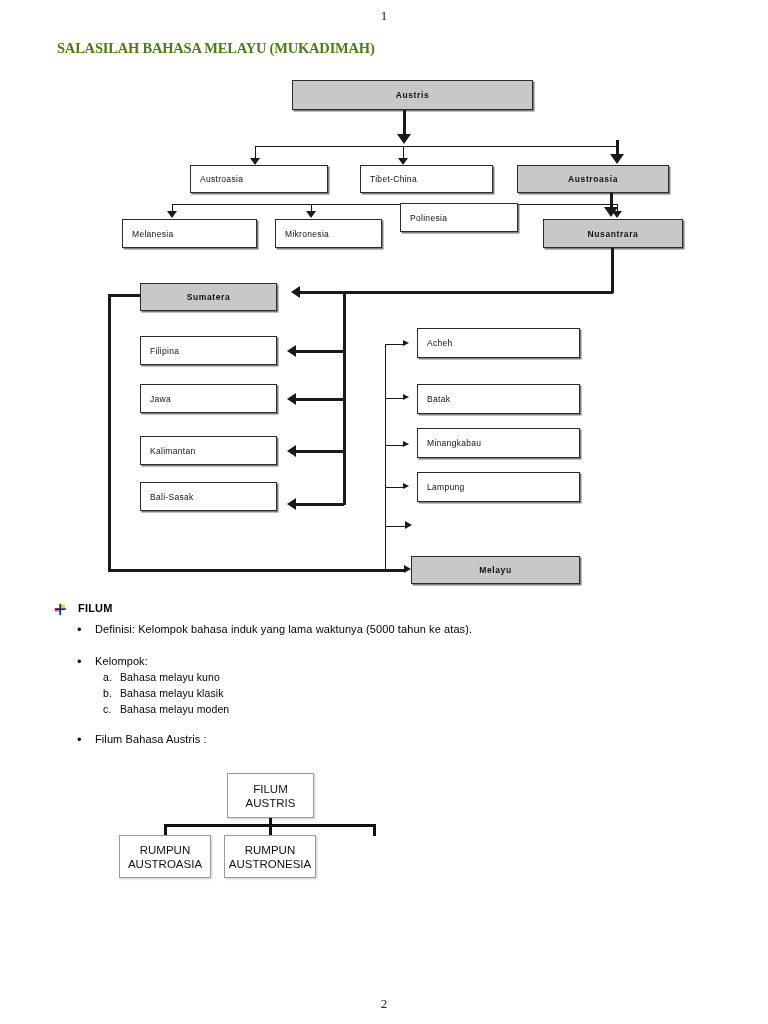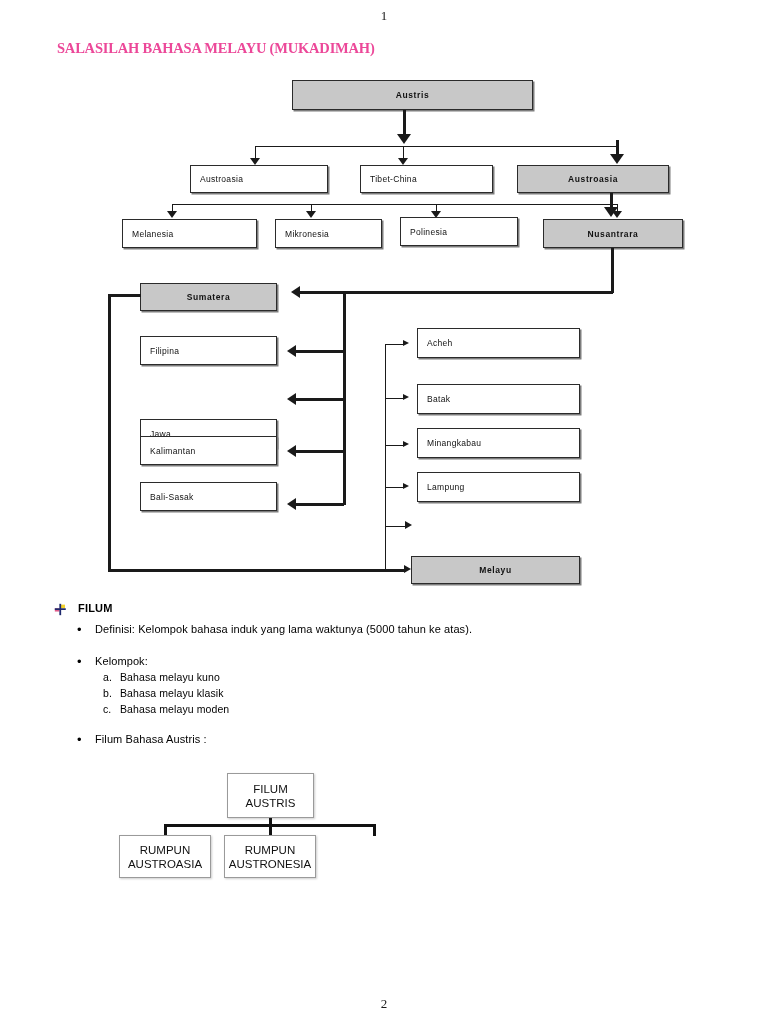--- a/index.html
+++ b/index.html
@@ -7,21 +7,21 @@
        font-family:"Liberation Sans",sans-serif;color:#000;}
   .page{position:relative;width:768px;height:1024px;}
 
   .pagenum{position:absolute;width:768px;text-align:center;
            font-family:"Liberation Serif",serif;font-size:13px;color:#1a1a1a;}
   #page-num-top{top:8px;}
   #page-num-bottom{top:996px;}
 
   .doc-title{position:absolute;left:57px;top:40px;
              font-family:"Liberation Serif",serif;font-weight:bold;
-             font-size:14.5px;letter-spacing:-0.2px;color:#ec4899;white-space:nowrap;}
+             font-size:14.5px;letter-spacing:-0.2px;color:#4d7c0f;white-space:nowrap;}
 
   
   .diagram{position:absolute;}
   .nbox{position:absolute;box-sizing:border-box;border:1px solid #2b2b2b;
         background:#ffffff;display:flex;align-items:center;
         font-size:8.5px;color:#111;letter-spacing:.3px;}
   .nbox span{display:block;padding-left:9px;}
   .nbox.center{justify-content:center;}
   .nbox.center span{padding-left:0;text-align:center;width:100%;}
   .nbox.gray{background:#c8c8c8;font-weight:bold;letter-spacing:.6px;}
@@ -115,21 +115,21 @@
     <div class="arr down" style="left:431px;top:211px;"></div>
     <div class="vline" style="left:617px;top:204px;height:8px;"></div>
     <div class="arr down" style="left:612px;top:211px;"></div>
 
     <div class="nbox shadow" style="left:122px;top:219px;width:135px;height:29px;">
       <span>Melanesia</span>
     </div>
     <div class="nbox shadow" style="left:275px;top:219px;width:107px;height:29px;">
       <span>Mikronesia</span>
     </div>
-    <div class="nbox shadow" style="left:400px;top:217px;width:118px;height:29px;">
+    <div class="nbox shadow" style="left:400px;top:203px;width:118px;height:29px;">
       <span>Polinesia</span>
     </div>
     <div class="nbox gray shadow center" style="left:543px;top:219px;width:140px;height:29px;">
       <span>Nusantrara</span>
     </div>
 
     <div class="vline thick" style="left:611px;top:248px;height:45px;"></div>
     <div class="hline thick" style="left:300px;top:291px;width:313px;"></div>
     <div class="arr left" style="left:291px;top:286px;"></div>
 
@@ -146,21 +146,21 @@
 
     <div class="hline thick" style="left:296px;top:503px;width:48px;"></div>
     <div class="arr left" style="left:287px;top:498px;"></div>
 
     <div class="nbox gray shadow center" style="left:140px;top:283px;width:137px;height:28px;justify-content:flex-end;">
       <span>Sumatera</span>
     </div>
     <div class="nbox shadow" style="left:140px;top:336px;width:137px;height:29px;">
       <span>Filipina</span>
     </div>
-    <div class="nbox shadow" style="left:140px;top:384px;width:137px;height:29px;margin-top:35px;">
+    <div class="nbox shadow" style="left:140px;top:384px;width:137px;height:29px;">
       <span>Jawa</span>
     </div>
     <div class="nbox shadow" style="left:140px;top:482px;width:137px;height:29px;">
       <span>Bali-Sasak</span>
     </div>
     <div class="nbox shadow" style="left:140px;top:436px;width:137px;height:29px;">
       <span>Kalimantan</span>
     </div>
 
     <div class="hline thick" style="left:108px;top:294px;width:33px;"></div>

